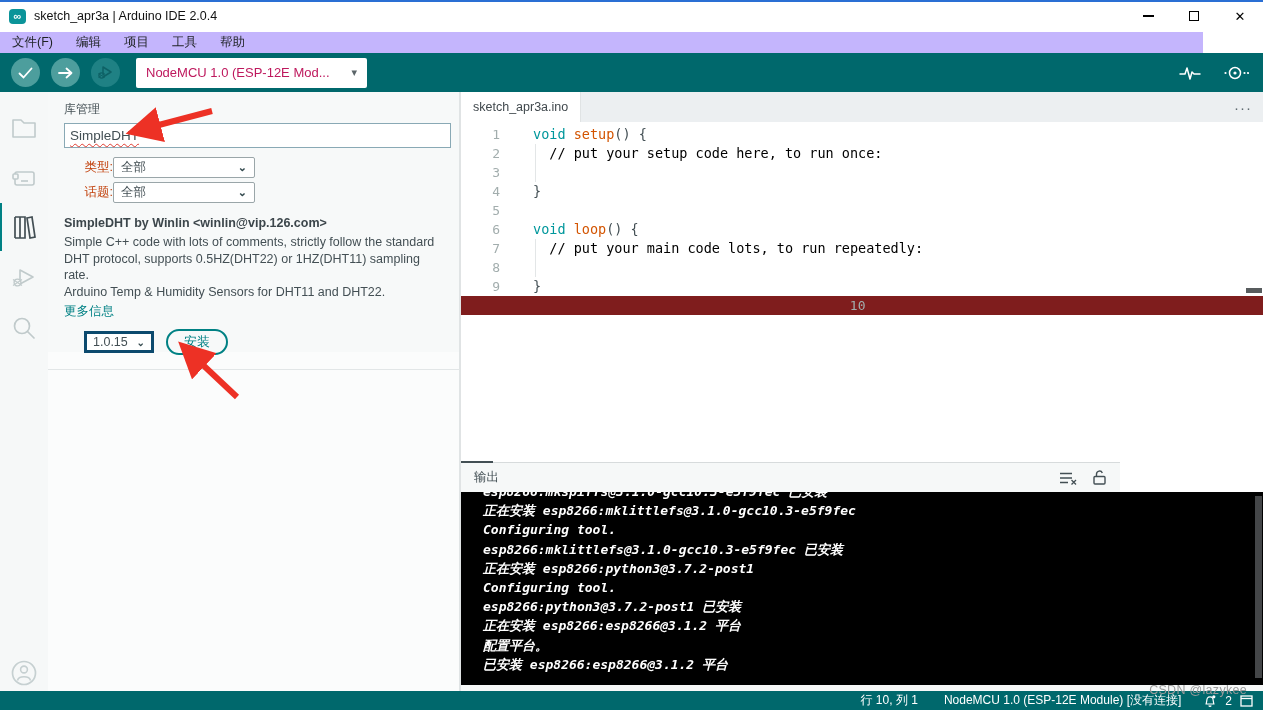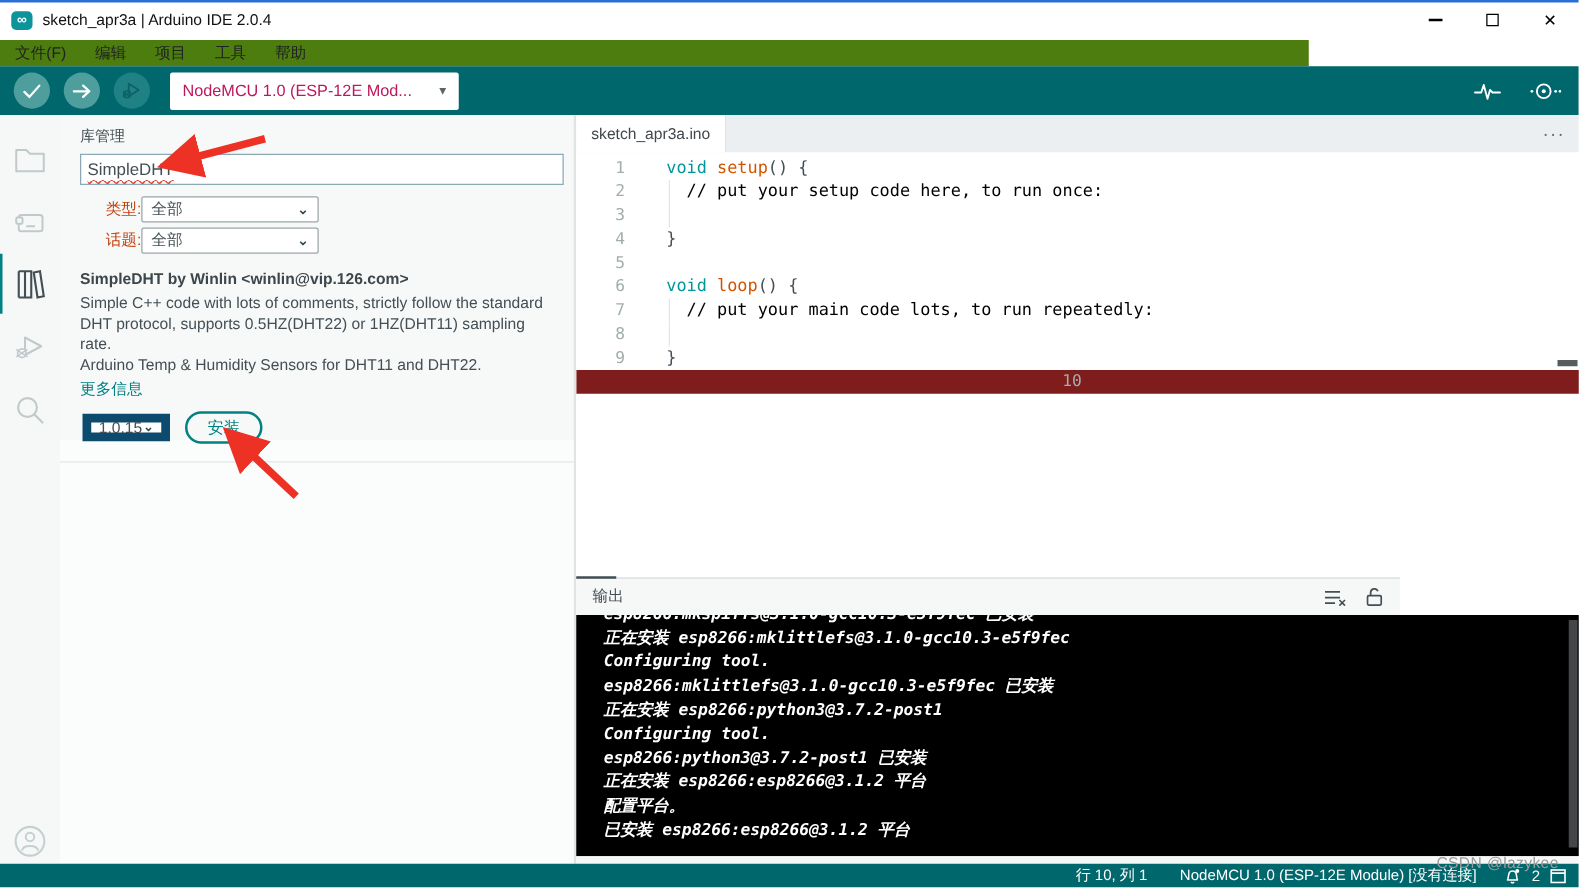--- a/index.html
+++ b/index.html
@@ -11,21 +11,21 @@
   .titlebar { left:0; top:0; width:1263px; height:30px; background:#fff; border-top:2px solid #2a6fd4; display:flex; align-items:center; }
   .app-icon { width:17px; height:15px; margin-left:9px; background:#0b9499; border-radius:4px; color:#fff; font-size:11px; font-weight:bold; display:flex; align-items:center; justify-content:center; line-height:1; }
   .title-text { margin-left:8px; font-size:12.5px; color:#111; }
   .win-controls { margin-left:auto; display:flex; height:100%; }
   .win-btn { width:46px; height:100%; display:flex; align-items:center; justify-content:center; }
   .min-glyph { width:11px; height:1.4px; background:#000; }
   .max-glyph { width:10px; height:10px; border:1.2px solid #000; }
   .close-glyph { font-size:13px; color:#000; line-height:1; }
 
   
-  .menubar { left:0; top:32px; width:1047px; height:21px; background:#4d7c0f; display:flex; align-items:center; padding-left:12px; }
+  .menubar { left:0; top:32px; width:1203px; height:21px; background:#c4b5fd; display:flex; align-items:center; padding-left:12px; }
   .menu-item { font-size:12.5px; color:#1e2224; margin-right:23px; cursor:default; }
 
   
   .toolbar { left:0; top:53px; width:1263px; height:39px; background:#00686c; display:flex; align-items:center; }
   .tb-circle { width:29px; height:29px; border-radius:50%; background:#4d9e9d; margin-left:11px; display:flex; align-items:center; justify-content:center; flex:0 0 auto; }
   .tb-circle.first { margin-left:11px; }
   .tb-circle.disabled { background:#1f8184; }
   .board-select { margin-left:16px; width:231px; height:30px; background:#fff; border-radius:2px; display:flex; align-items:center; padding:0 10px; }
   .board-select .label { font-size:13px; color:#be185d; white-space:nowrap; overflow:hidden; }
   .board-select .caret { margin-left:auto; font-size:11px; color:#5b6periodic5; color:#5b6569; }
@@ -43,21 +43,21 @@
   .filter-row { position:absolute; left:16px; display:flex; align-items:center; }
   .filter-label { font-size:12.5px; color:#c2410c; width:49px;text-align:right; }
   .mini-select { width:142px; height:21px; background:#fff; border:1px solid #9aa6a9; border-radius:2px; display:flex; align-items:center; padding:0 7px; }
   .mini-select .val { font-size:12.5px; color:#434f54; }
   .mini-select .caret { margin-left:auto; font-size:11px; color:#33494e; font-weight:bold; }
   .lib-item { position:absolute; left:0; top:113px; width:412px; padding:10px 18px 14px 16px; border-bottom:1px solid #e2e6e7; }
   .lib-title { font-size:12.5px; font-weight:bold; color:#3c464b; line-height:17px; }
   .lib-desc { font-size:12.5px; color:#434f54; line-height:16.5px; margin-top:2px; }
   .lib-more { font-size:12.5px; color:#008184; margin-top:3px; display:inline-block; }
   .lib-actions { margin-top:9px; display:flex; align-items:center; }
-  .ver-select { width:70px; height:22px; background:#fff; border:7px solid #0c4a6e; display:flex; align-items:center; padding:0 6px; margin-left:2px; }
+  .ver-select { width:70px; height:22px; background:#fff; border:3px solid #0c4a6e; display:flex; align-items:center; padding:0 6px; margin-left:20px; }
   .ver-select .val { font-size:12.5px; color:#434f54; }
   .ver-select .caret { margin-left:auto; font-size:10px; color:#33494e; font-weight:bold; }
   .install-btn { margin-left:12px; width:62px; height:26px; border:2px solid #008184; border-radius:14px; background:transparent; color:#008184; font-size:13px; display:flex; align-items:center; justify-content:center; font-family:"Liberation Sans",sans-serif; }
   .panel-rest { position:absolute; left:0; top:260px; bottom:0; width:411px; background:#fbfcfc; }
 
   
   .editorpane { left:460px; top:92px; width:803px; height:599px; background:#fff; border-left:1px solid #e0e3e4; }
   .tabbar { position:absolute; left:0; top:0; width:803px; height:30px; background:#eceff1; display:flex; }
   .tab { width:120px; height:30px; background:#fff; border-right:1px solid #e0e3e4; display:flex; align-items:center; padding-left:12px; font-size:12.5px; color:#40484d; }
   .tab-ellipsis { position:absolute; right:12px; top:0; height:30px; display:flex; align-items:center; font-size:15px; color:#5f6a70; letter-spacing:1px; }

